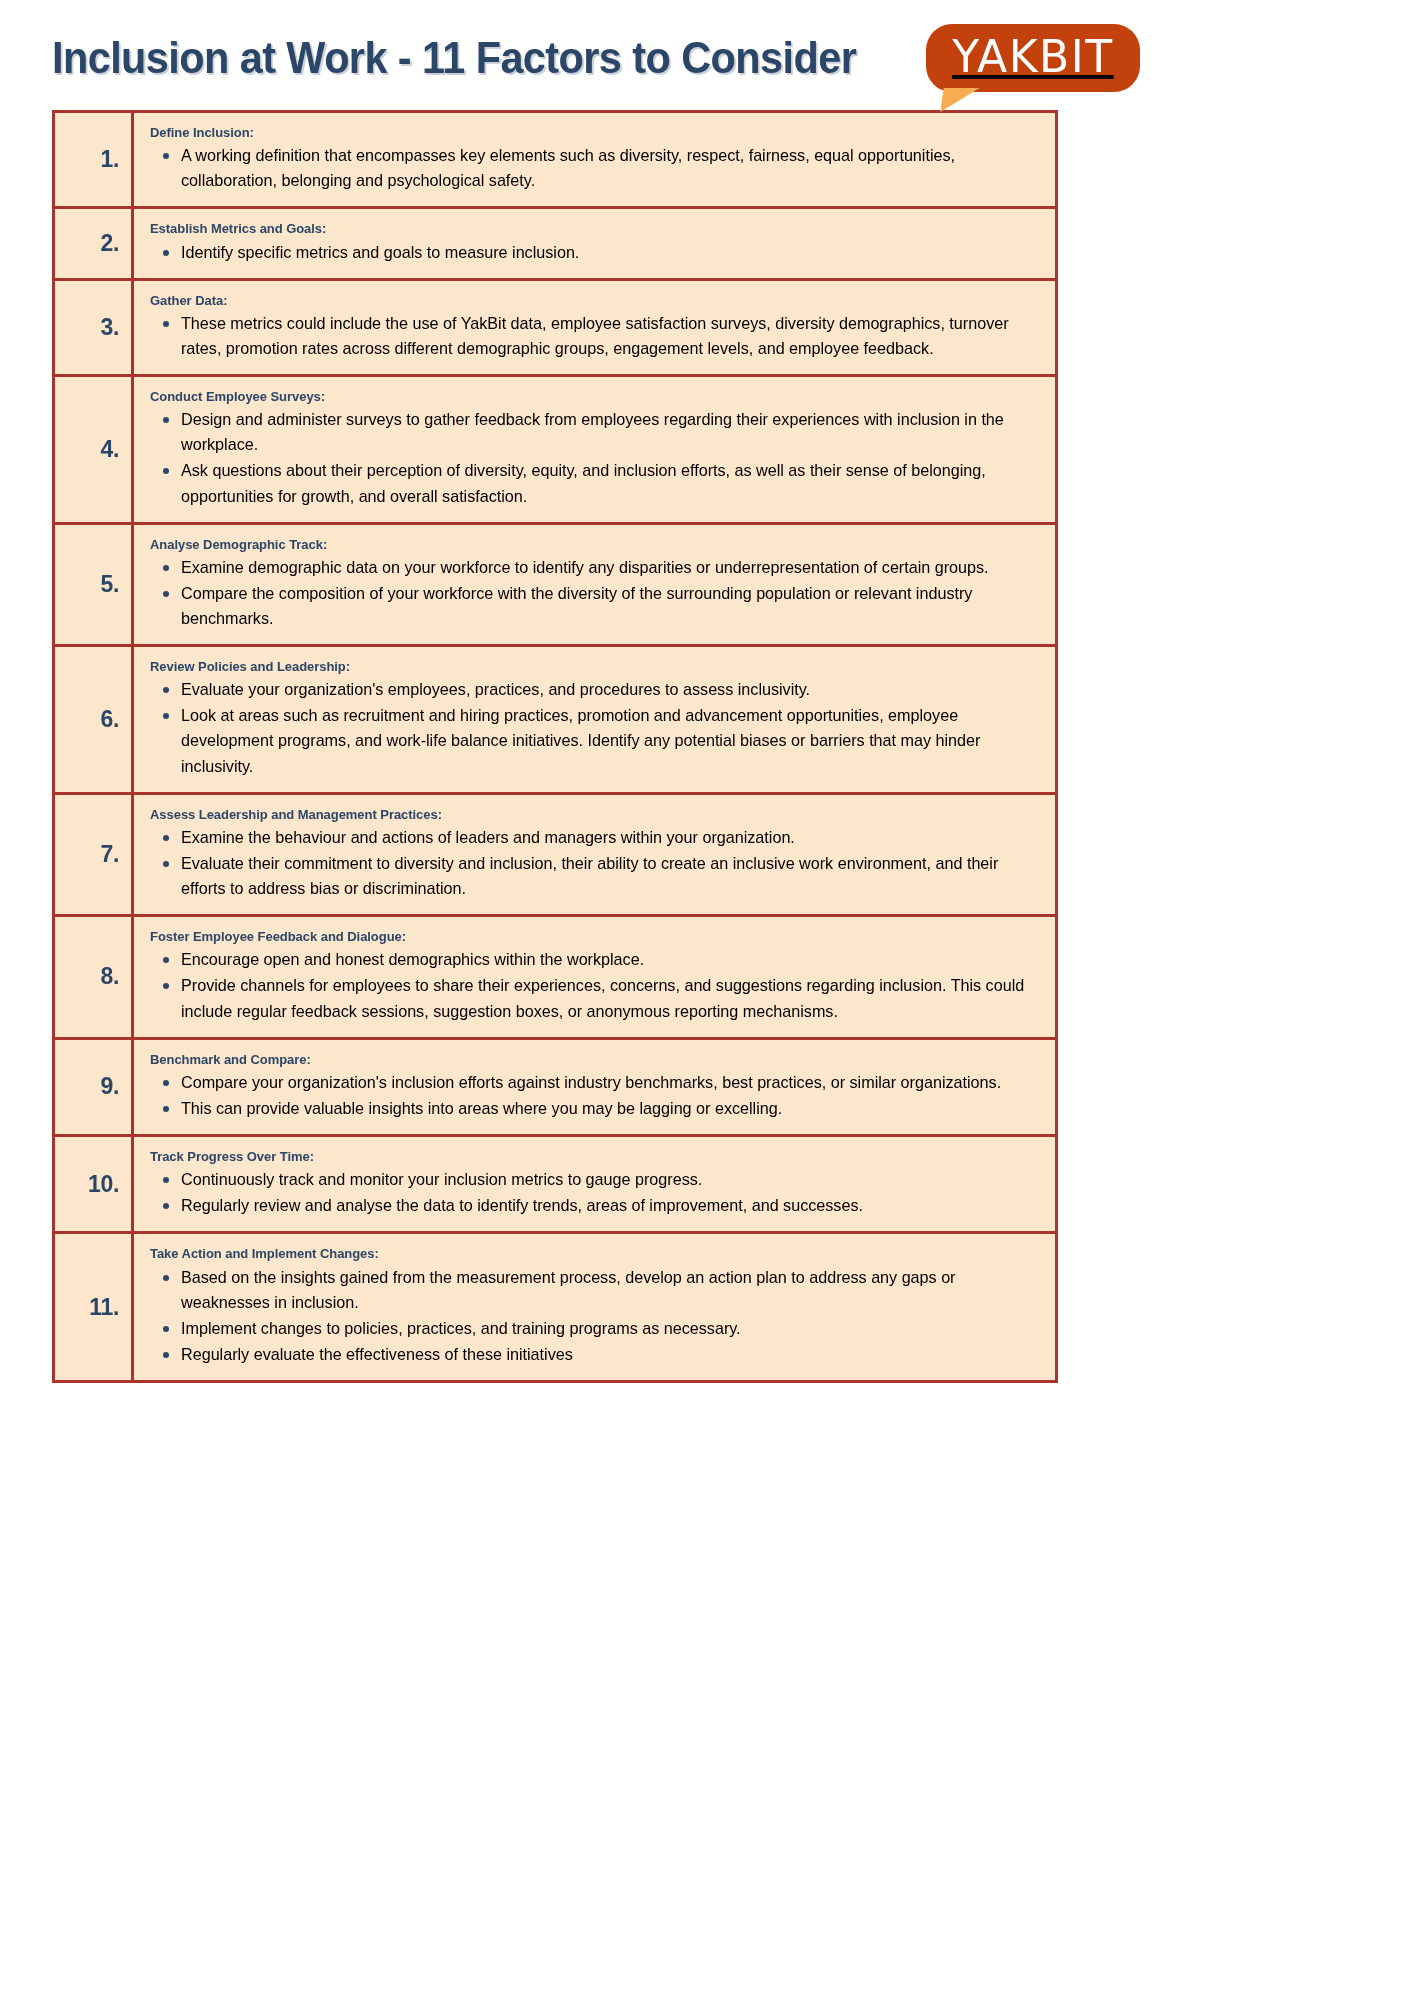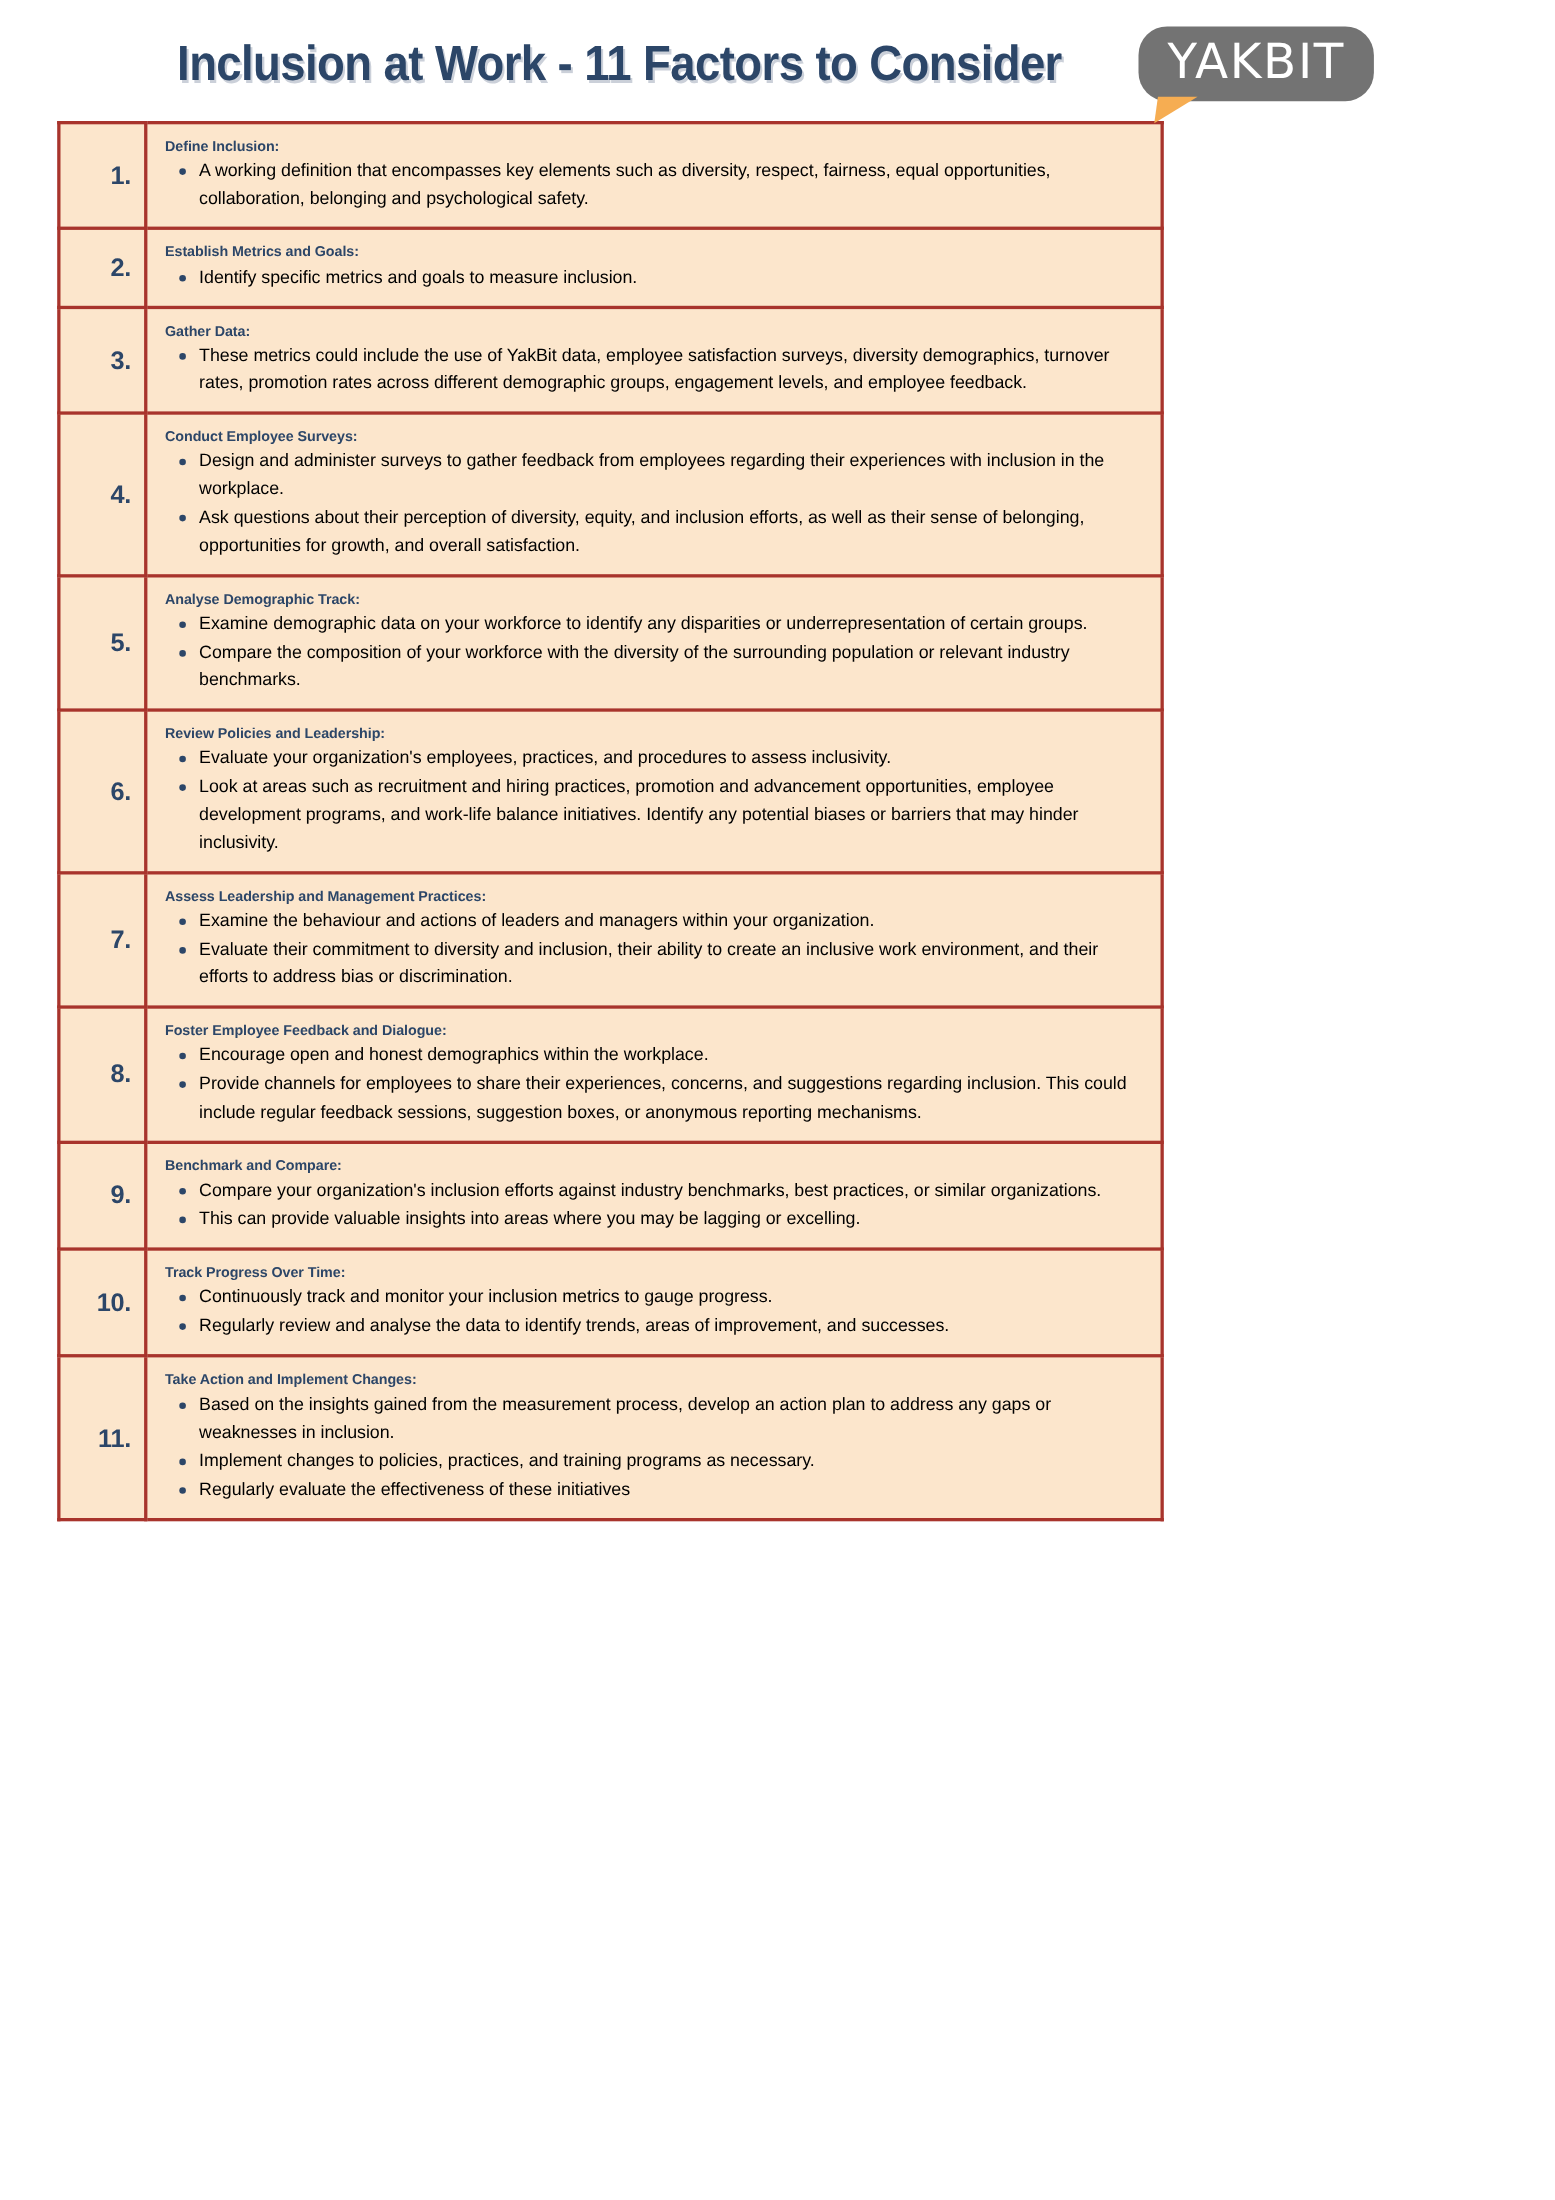--- a/index.html
+++ b/index.html
@@ -21,46 +21,47 @@
     box-sizing: border-box;
     padding: 0;
     background: #ffffff;
     overflow: hidden;
   }
 
   
   .header {
     display: flex;
     align-items: center;
-    justify-content: center;
+    justify-content: flex-start;
     padding: 22px 44px 16px 52px;
     box-sizing: border-box;
     height: 110px;
   }
 
   .page-title {
     font-family: "Liberation Sans", sans-serif;
     font-size: 45px;
     font-weight: bold;
     letter-spacing: -0.6px;
     color: #2c4668;
     transform: scaleX(0.92);
     transform-origin: left center;
     white-space: nowrap;
     text-shadow: 2px 2px 0 rgba(140, 150, 170, 0.45);
     line-height: 1.1;
   }
 
   .logo {
     position: relative;
-    background: #737373;
+    background: #c2410c;
     border-radius: 26px;
     padding: 10px 26px 12px 26px;
     margin-right: 12px;
     display: inline-block;
+    text-decoration: underline;
   }
   .logo-text {
     font-family: "DejaVu Sans", sans-serif;
     font-size: 44px;
     font-weight: 400;
     letter-spacing: 1.5px;
     color: #ffffff;
     line-height: 1.05;
     white-space: nowrap;
   }

